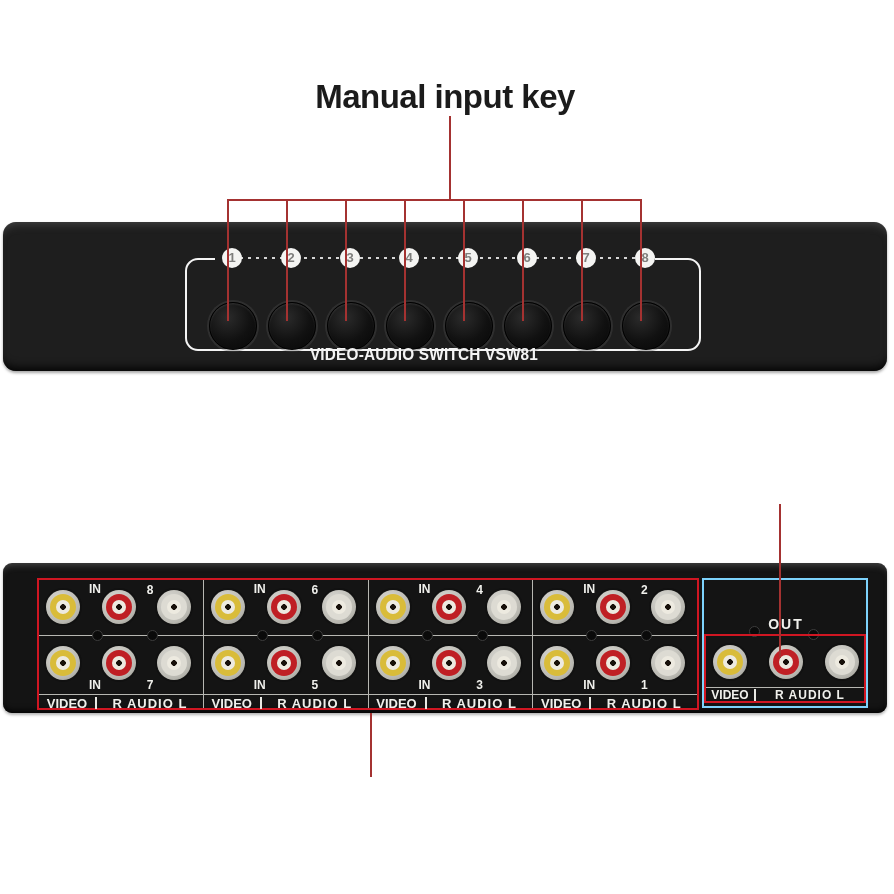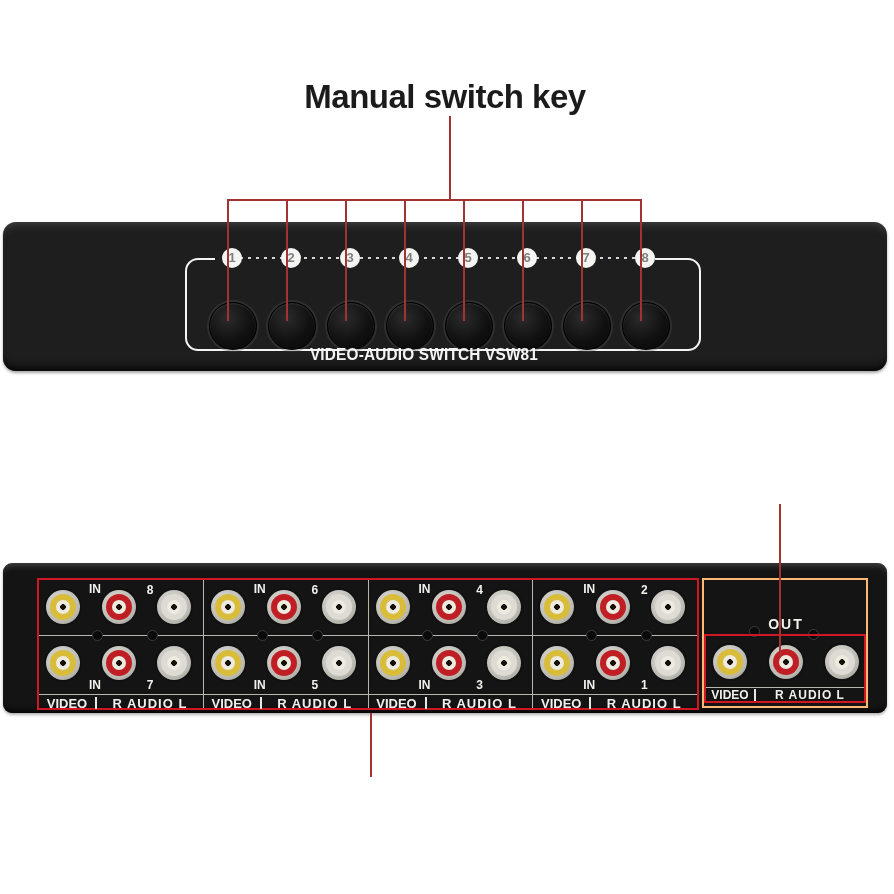--- a/index.html
+++ b/index.html
@@ -81,36 +81,36 @@
     background:#0a0a0a; border:1px solid #3d3d3d; box-sizing:border-box; }
   .plabel { position:absolute; width:32px; text-align:center; font-weight:bold;
     font-size:12px; color:#f0f0ec; }
   .lrow { position:absolute; left:0; right:0; top:114px; height:16px;
     border-top:1px solid #b7b7b2; display:flex; align-items:center; }
   .lv { width:56px; text-align:center; font-weight:bold; font-size:13px; color:#f0f0ec; }
   .vbar { width:2px; height:12px; background:#e8e8e3; }
   .la { flex:1; text-align:center; font-weight:bold; font-size:13px; color:#f0f0ec; letter-spacing:1px; }
 
   #outbox { position:absolute; left:699px; top:15px; width:166px; height:130px;
-    border:2px solid #fdba74; box-sizing:border-box; }
+    border:2px solid #7dd3fc; box-sizing:border-box; }
   #out-red { position:absolute; left:0px; top:54px; width:162px; height:69px;
     border:2px solid #d01622; box-sizing:border-box; }
   #out-label { position:absolute; left:40px; top:36px; width:84px; text-align:center;
     font-weight:bold; font-size:14px; color:#f0f0ec; letter-spacing:2px; }
   .out-lrow { position:absolute; left:0; right:0; top:51px; height:13px;
     border-top:1px solid #b7b7b2; display:flex; align-items:center; }
   .out-lrow .lv { width:48px; font-size:12px; }
   .out-lrow .la { font-size:12px; }
 </style>
 </head>
 <body>
 
 <div id="stage">
 
-  <div class="annot" style="left:245px; top:78px; width:400px; font-size:33px;">Manual switch key</div>
+  <div class="annot" style="left:245px; top:78px; width:400px; font-size:33px;">Manual input key</div>
 
   <div class="leader" style="left:449px; top:116px; width:2px; height:85px;"></div>
   <div class="leader" style="left:227px; top:199px; width:415px; height:2px;"></div>
   <div class="leader" style="left:227px; top:199px; width:2px; height:122px;"></div>
   <div class="leader" style="left:286px; top:199px; width:2px; height:122px;"></div>
   <div class="leader" style="left:345px; top:199px; width:2px; height:122px;"></div>
   <div class="leader" style="left:404px; top:199px; width:2px; height:122px;"></div>
   <div class="leader" style="left:463px; top:199px; width:2px; height:122px;"></div>
   <div class="leader" style="left:522px; top:199px; width:2px; height:122px;"></div>
   <div class="leader" style="left:581px; top:199px; width:2px; height:122px;"></div>

